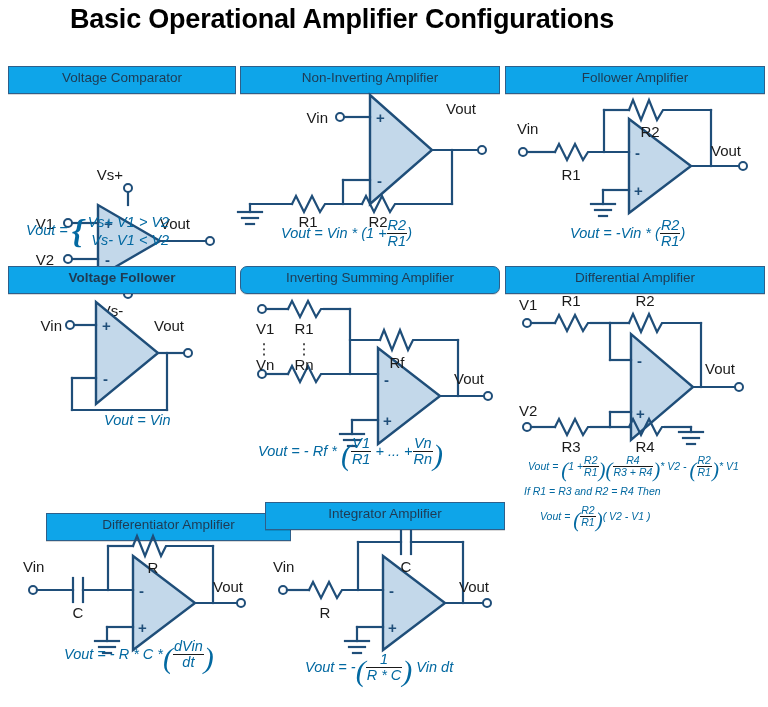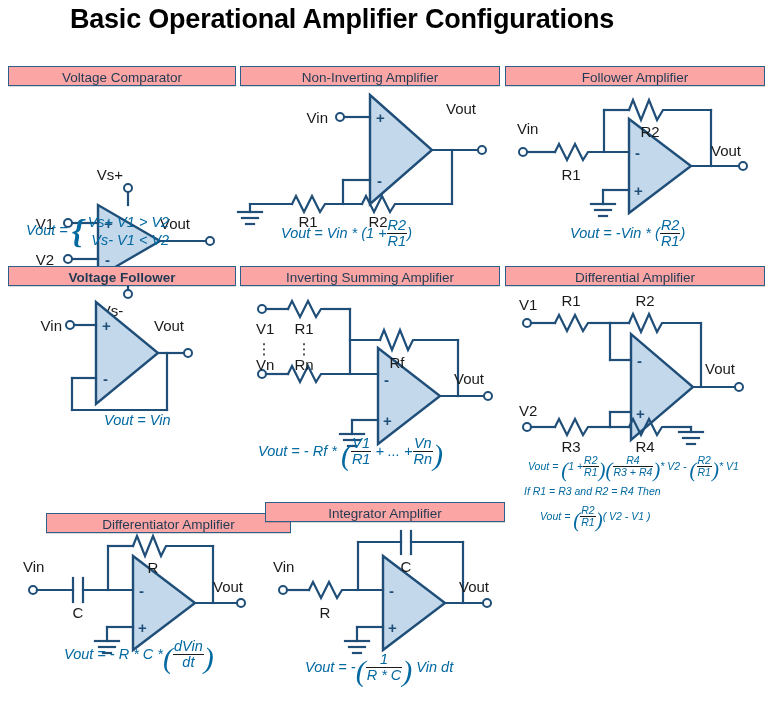--- a/index.html
+++ b/index.html
@@ -17,27 +17,27 @@
     top: 4px; left: 0; width: 684px;
     text-align: center;
     font-size: 27px;
     font-weight: bold;
     color: #000000;
     letter-spacing: -0.2px;
   }
 
   .cell-header {
     position: absolute;
-    background: #fca5a5;
+    background: #0ea5e9;
     border: 1.5px solid #2e5f8a;
     color: #1f3a52;
     font-size: 13.5px;
     text-align: center;
     line-height: 22px;
-    height: 20px;
+    height: 28px;
     box-shadow: 0 1px 0 rgba(0,0,0,0.15);
   }
 
   svg { position: absolute; overflow: visible; }
   .wire { stroke: #1f4e79; stroke-width: 2.2; fill: none; stroke-linecap: square; }
   .tri  { fill: #c3d8ea; stroke: #1f4e79; stroke-width: 2.4; stroke-linejoin: miter; }
   .term { fill: #ffffff; stroke: #1f4e79; stroke-width: 2; }
   .lbl  { fill: #1a1a1a; font-family: "Liberation Sans", sans-serif; font-size: 15px; }
   .pin  { fill: #1f4e79; font-family: "Liberation Sans", sans-serif; font-size: 15px; font-weight: bold; }
 
@@ -208,21 +208,21 @@
     <line class="wire" x1="64" y1="118" x2="159" y2="118"></line>
     <line class="wire" x1="159" y1="118" x2="159" y2="61"></line>
     <text class="lbl" x="54" y="39" text-anchor="end">Vin</text>
     <text class="lbl" x="146" y="39">Vout</text>
     <text class="pin" x="94" y="39">+</text>
     <text class="pin" x="95" y="92">-</text>
   </svg>
 
   <div class="eq" style="left:86px; top:412px;margin-left:18px;">Vout = Vin</div>
 
-  <div class="cell-header" style="left:240px; top:266px; width:260px;">Inverting Summing Amplifier</div>
+  <div class="cell-header" style="left:240px; top:266px; width:260px;border-radius:7px;">Inverting Summing Amplifier</div>
 
   <svg style="left:240px; top:292px; width:260px; height:150px;">
     <polygon class="tri" points="138,56 138,152 200,104"></polygon>
 
     <circle class="term" cx="22" cy="17" r="4"></circle>
     <line class="wire" x1="26" y1="17" x2="48" y2="17"></line>
     <polyline class="wire" points="48,17 52,9 60,25 68,9 76,25 81,17 84,17"></polyline>
     <line class="wire" x1="84" y1="17" x2="110" y2="17"></line>
 
     <circle class="term" cx="22" cy="82" r="4"></circle>

